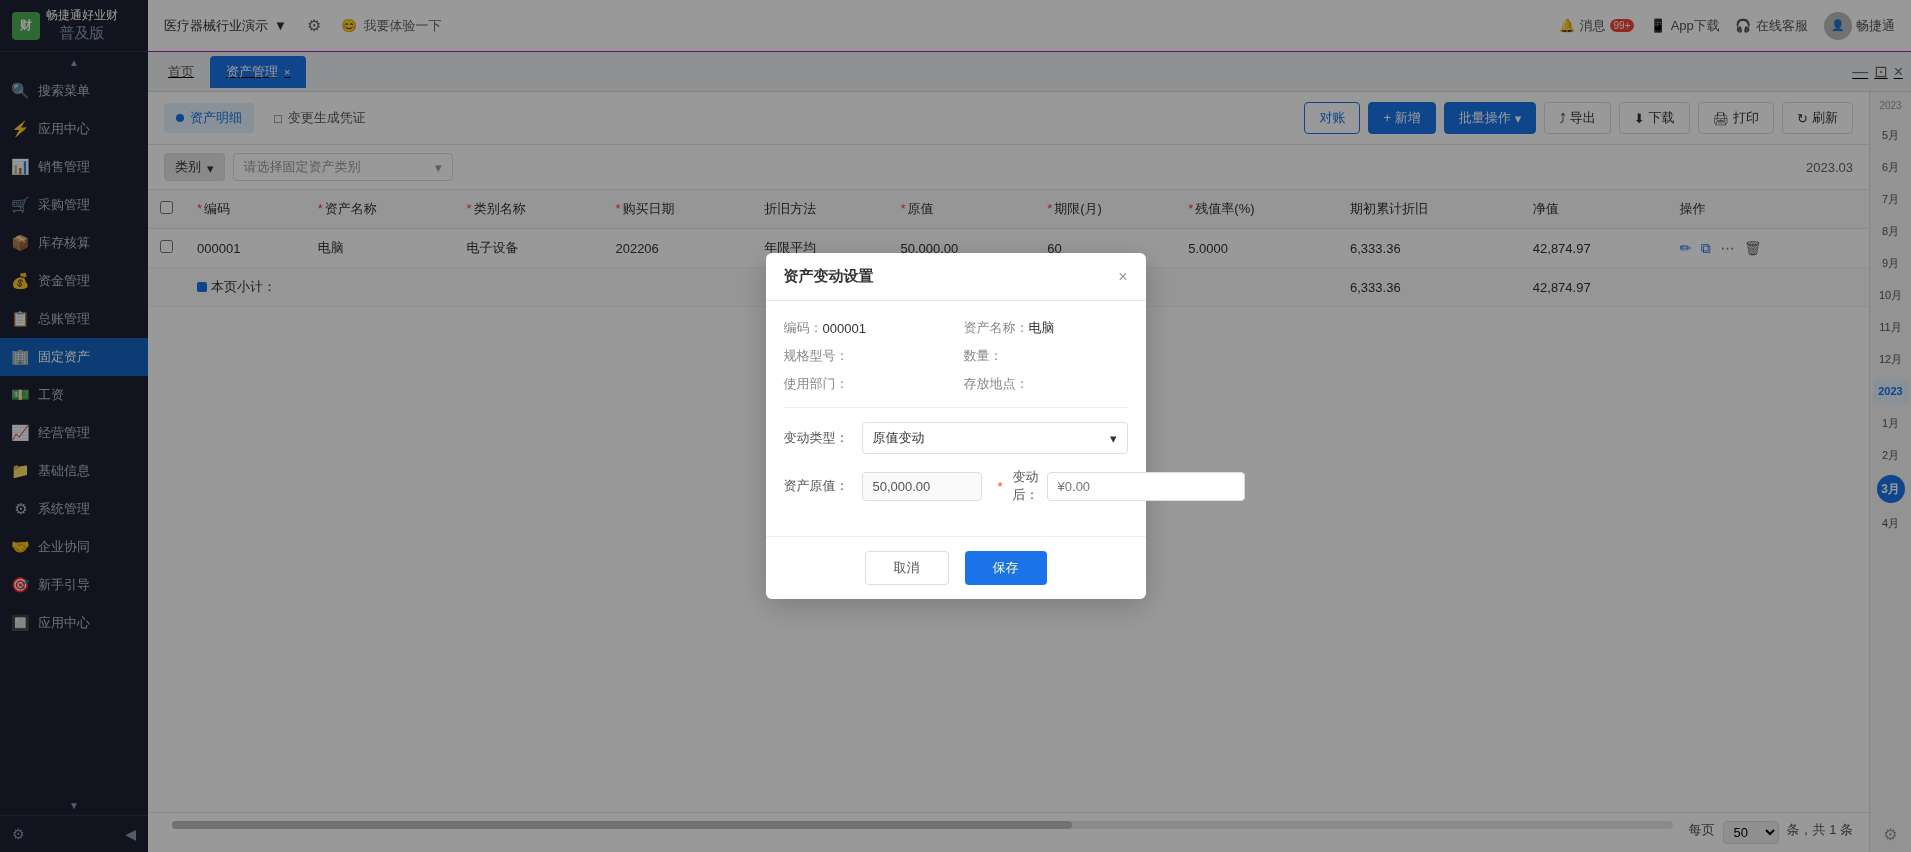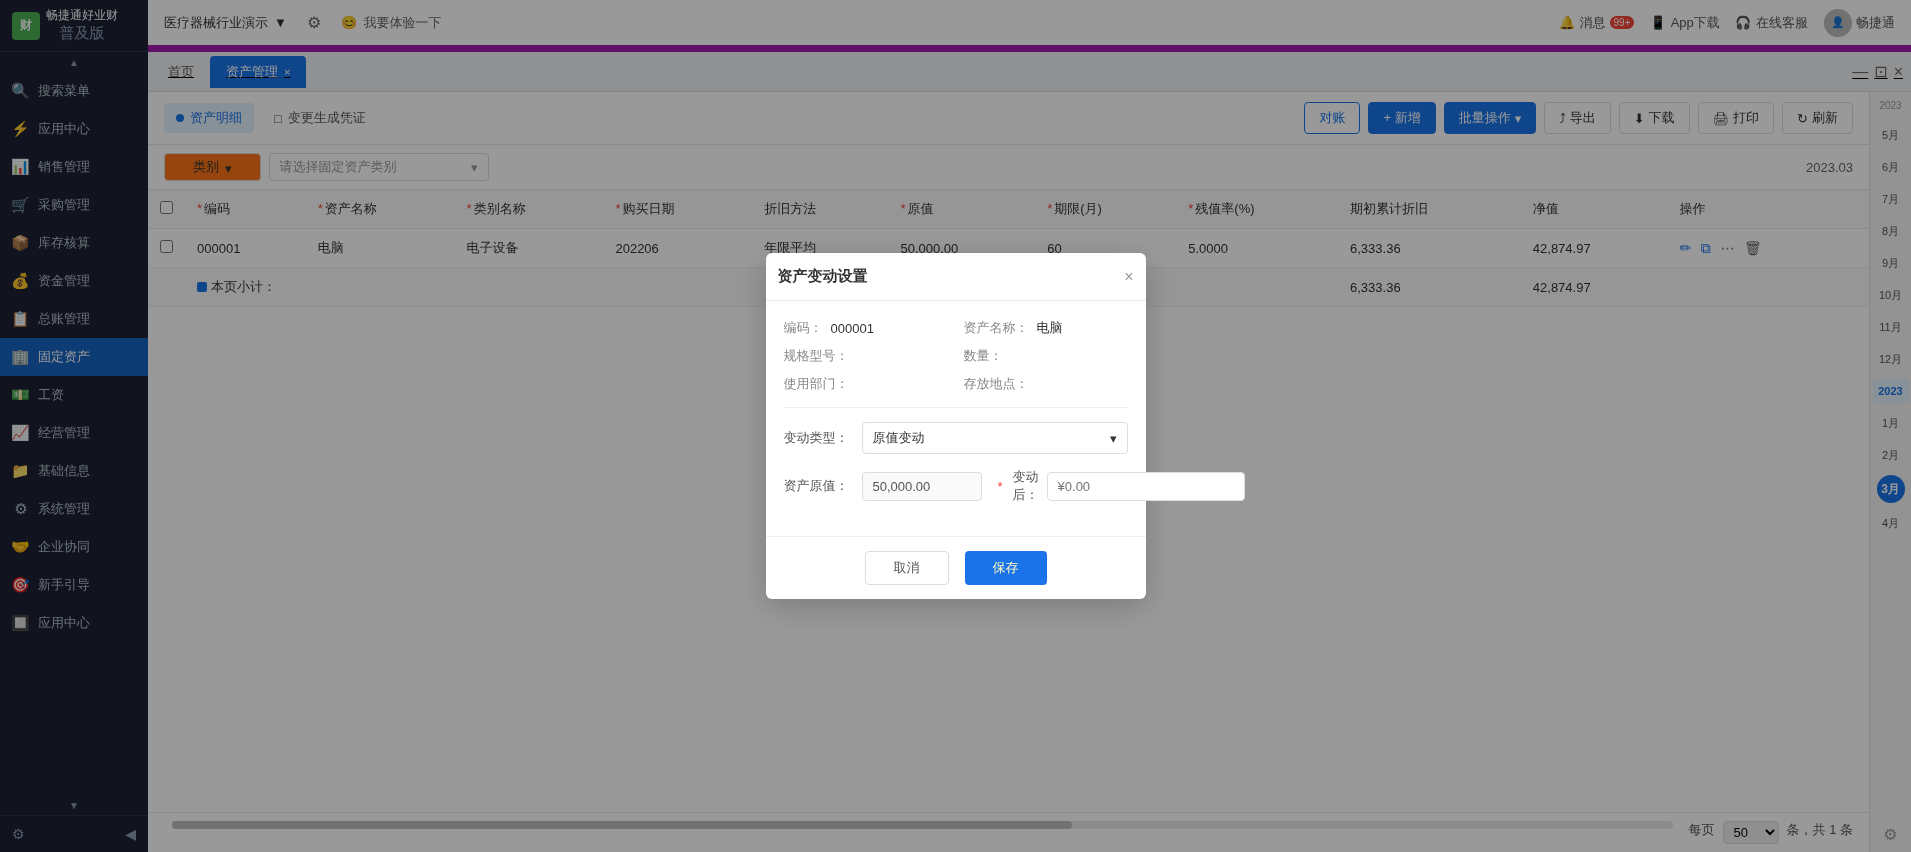--- a/index.html
+++ b/index.html
@@ -84,21 +84,21 @@
       overflow: hidden;
     }
 
     
     .header {
       height: 52px;
       background: #fff;
       display: flex;
       align-items: center;
       padding: 0 16px;
-      border-bottom: 7px solid #a21caf;
+      border-bottom: 1px solid #a21caf;
       flex-shrink: 0;
     }
     .header-company {
       display: flex;
       align-items: center;
       gap: 6px;
       font-size: 13px;
       color: #333;
       margin-right: 20px;
     }
@@ -259,26 +259,26 @@
       padding: 8px 16px;
       gap: 8px;
       border-bottom: 1px solid #e8e8e8;
       flex-shrink: 0;
     }
     .filter-select {
       display: flex;
       align-items: flex-end;
       border: 1px solid #ddd;
       border-radius: 4px;
-      padding: 4px 28px;
+      padding: 4px 10px;
       font-size: 13px;
       color: #333;
       gap: 6px;
       cursor: pointer;
-      background: #f97316;
+      background: #e5e5e5;
     }
     .filter-select-wide {
       width: 220px;
       border: 1px solid #ddd;
       border-radius: 4px;
       padding: 4px 10px;
       font-size: 13px;
       color: #999;
       display: flex;
       align-items: center;
@@ -401,21 +401,21 @@
     .modal {
       background: #fff;
       border-radius: 6px;
       width: 380px;
       box-shadow: 0 8px 32px rgba(0,0,0,0.2);
     }
     .modal-header {
       display: flex;
       align-items: center;
       justify-content: space-between;
-      padding: 14px 12px;
+      padding: 14px 18px;
       border-bottom: 1px solid #e8e8e8;
     }
     .modal-title {
       font-size: 15px;
       font-weight: 600;
       color: #333;
     }
     .modal-close {
       cursor: pointer;
       color: #999;
@@ -430,21 +430,21 @@
       gap: 10px 16px;
       margin-bottom: 14px;
       padding-bottom: 14px;
       border-bottom: 1px solid #f0f0f0;
     }
     .modal-info-item {
       display: flex;
       align-items: center;
       font-size: 13px;
       color: #555;
-      gap: 8px;
+      gap: 0;
     }
     .modal-info-label { color: #888; }
     .modal-info-value { color: #333; font-weight: 500; }
     .modal-field-row {
       display: flex;
       align-items: center;
       margin-bottom: 14px;
       gap: 8px;
     }
     .modal-field-label {

